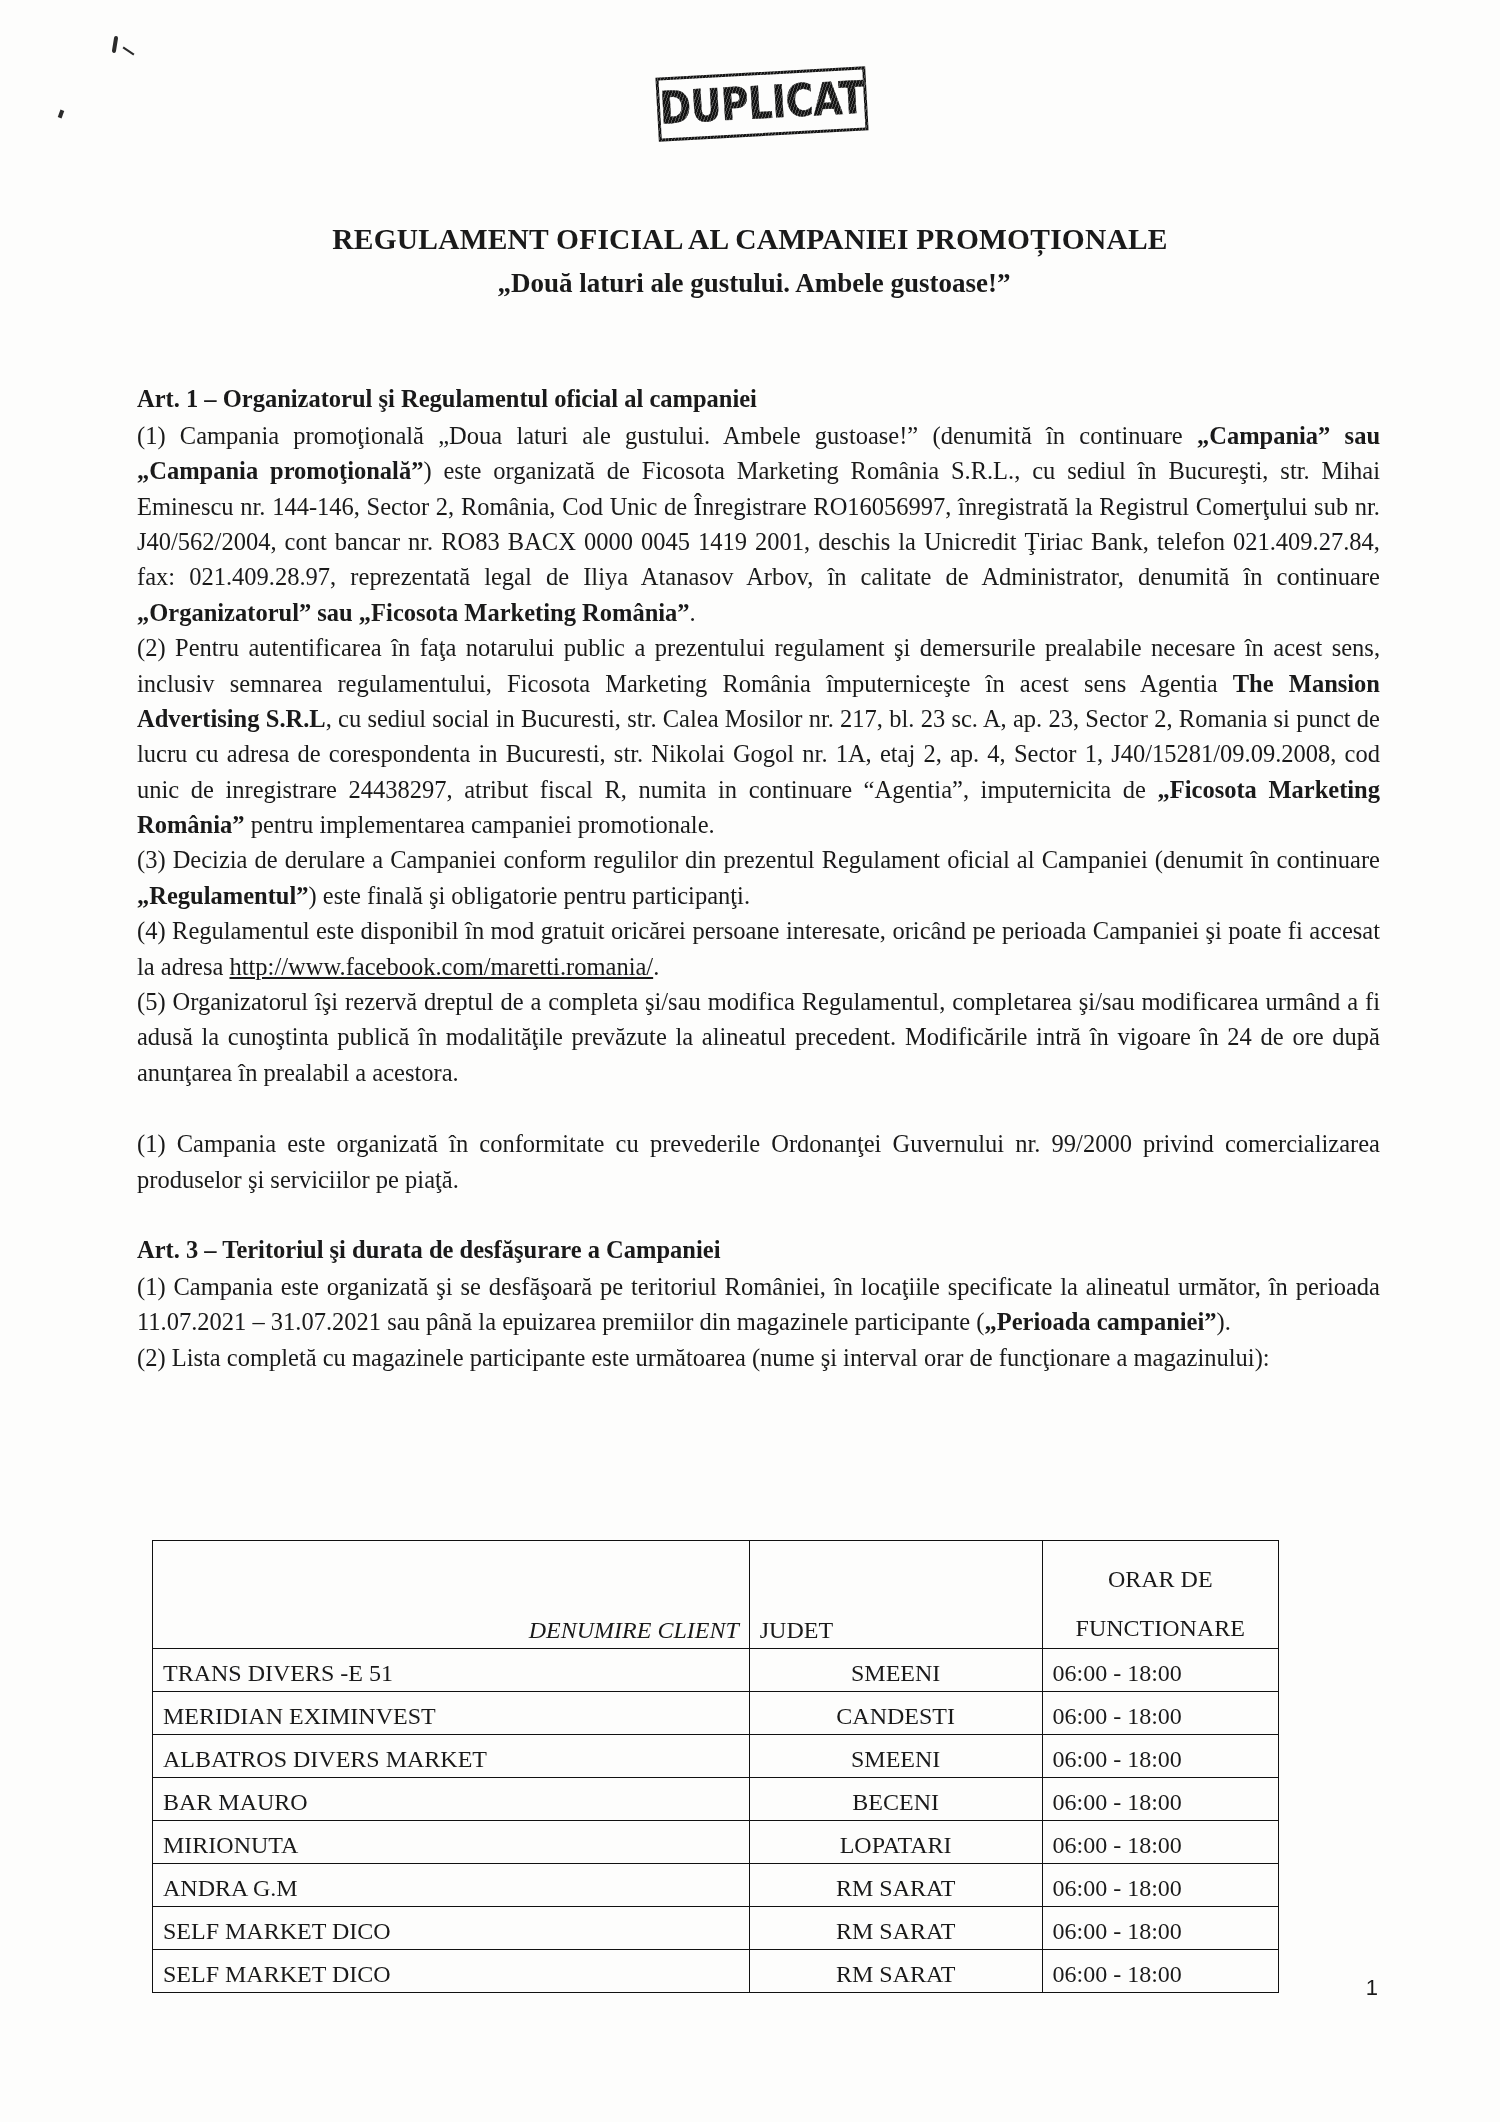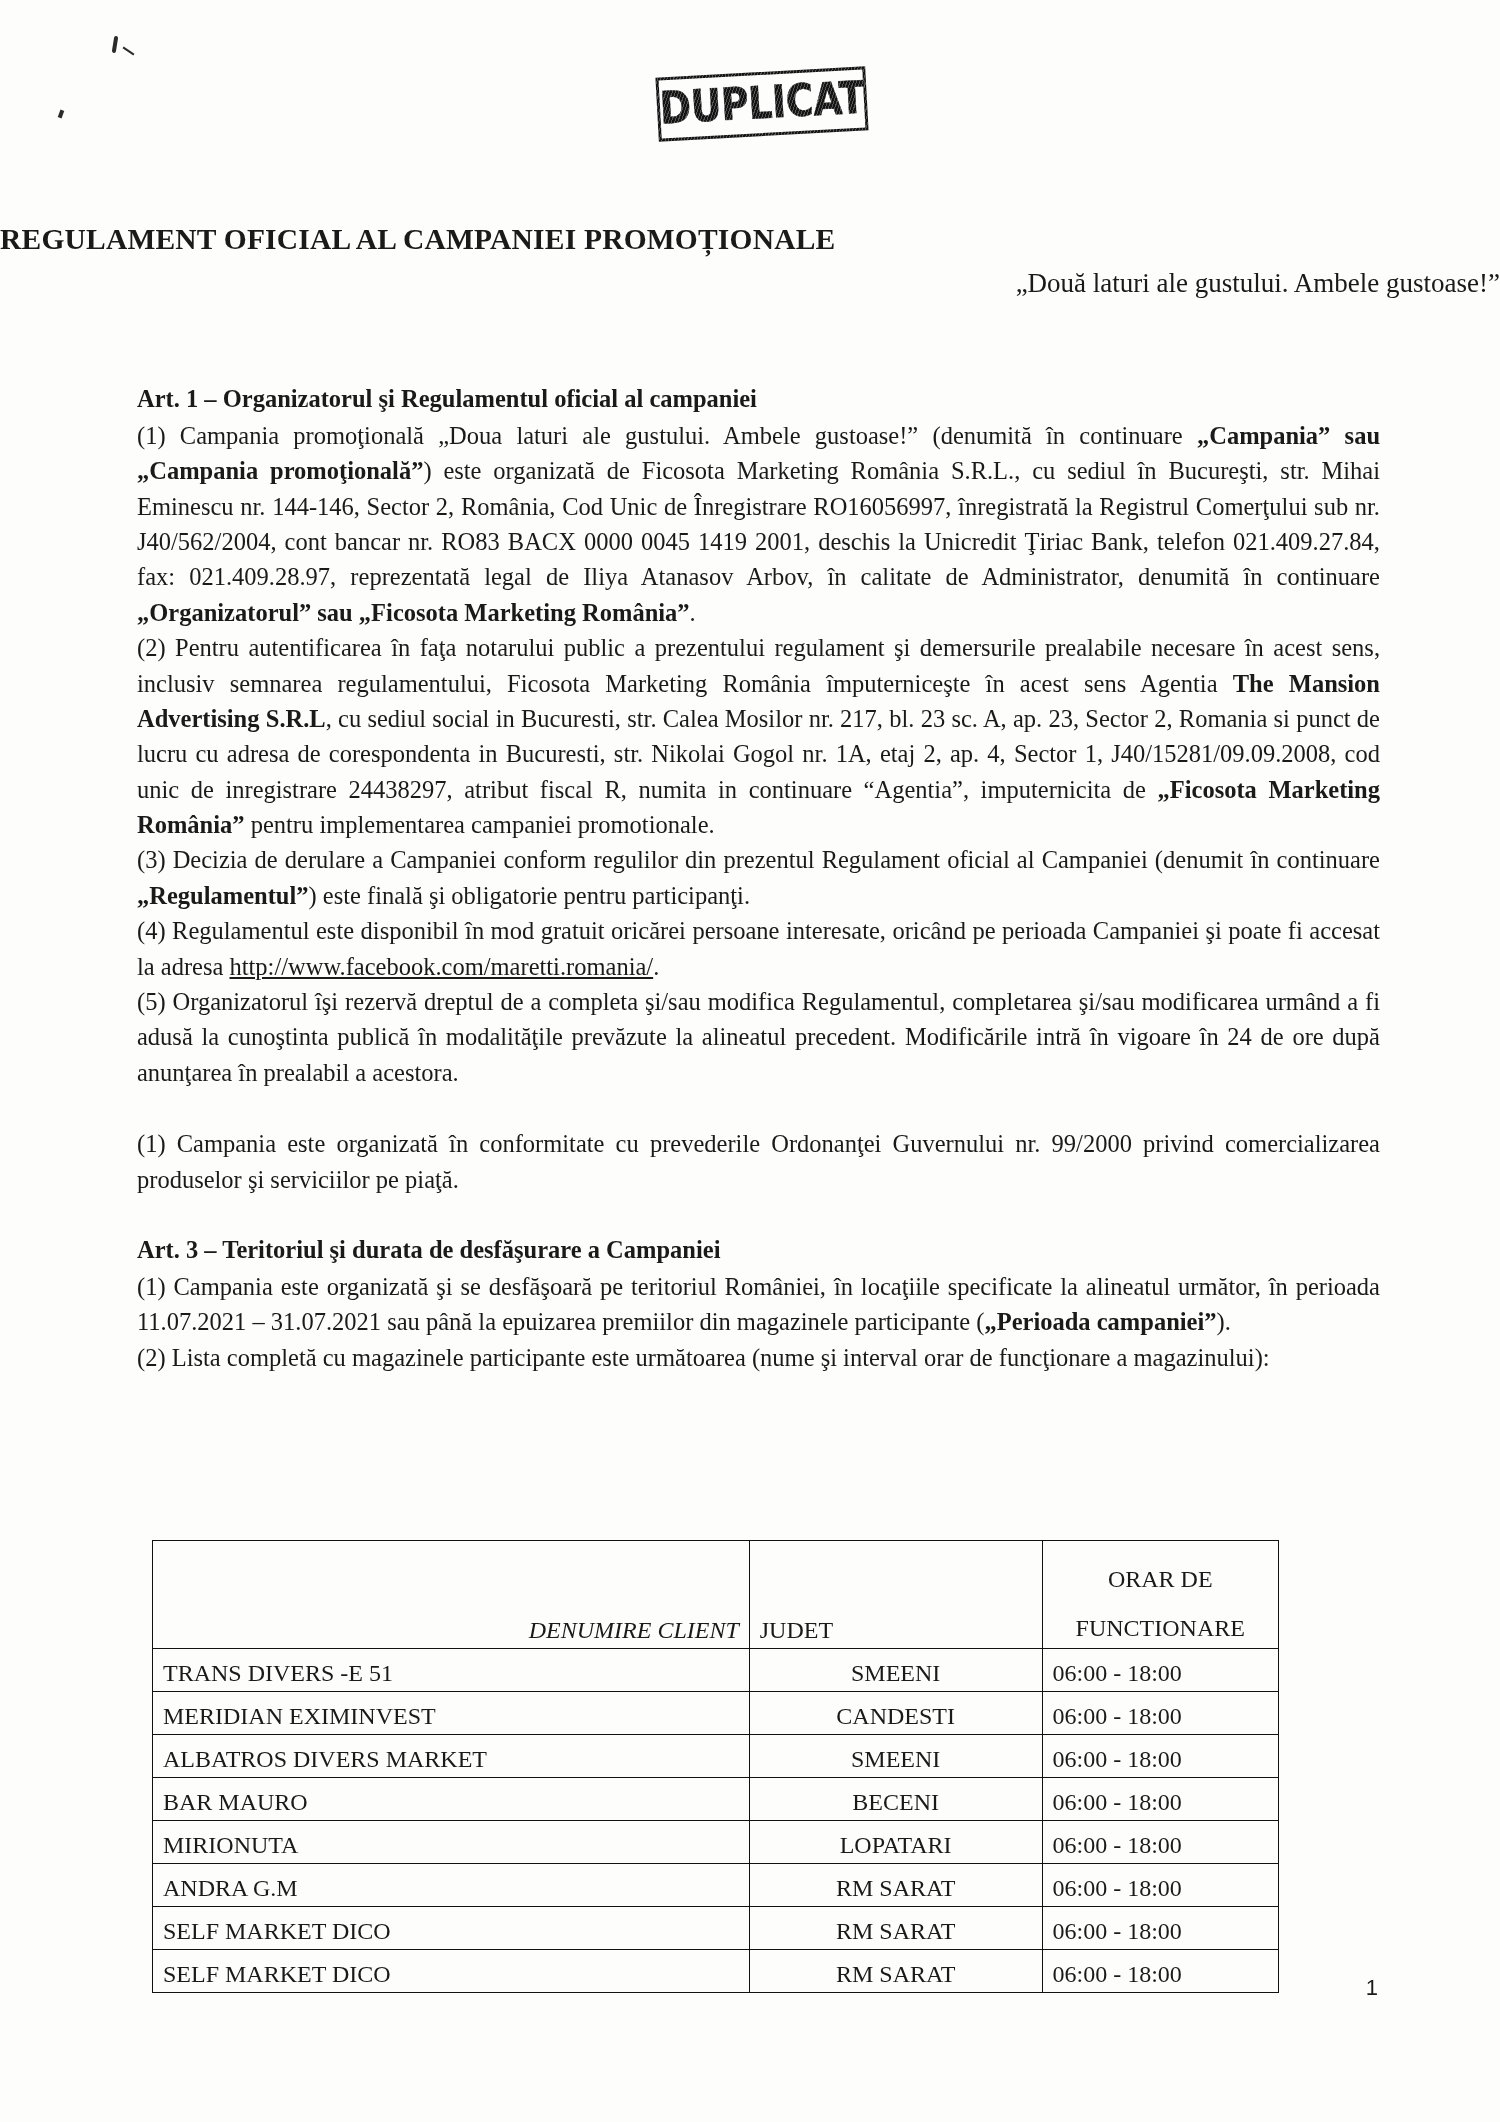--- a/index.html
+++ b/index.html
@@ -91,31 +91,32 @@
       );
     mix-blend-mode: screen;
     opacity: 0.5;
   }
 
   
   .doc-title {
     position: absolute;
     left: 0; right: 0;
     top: 223px;
+    text-align: center;
     font-size: 29.5px;
     font-weight: 700;
     letter-spacing: 0.2px;
   }
   .doc-subtitle {
     position: absolute;
     left: 8px; right: 0;
     top: 268px;
-    text-align: right;
+    text-align: center;
     font-size: 27px;
-    font-weight: 400;
+    font-weight: 700;
   }
 
   
   .body-block {
     position: absolute;
     left: 137px;
     top: 382px;
     width: 1243px;
   }
   .art-heading {

